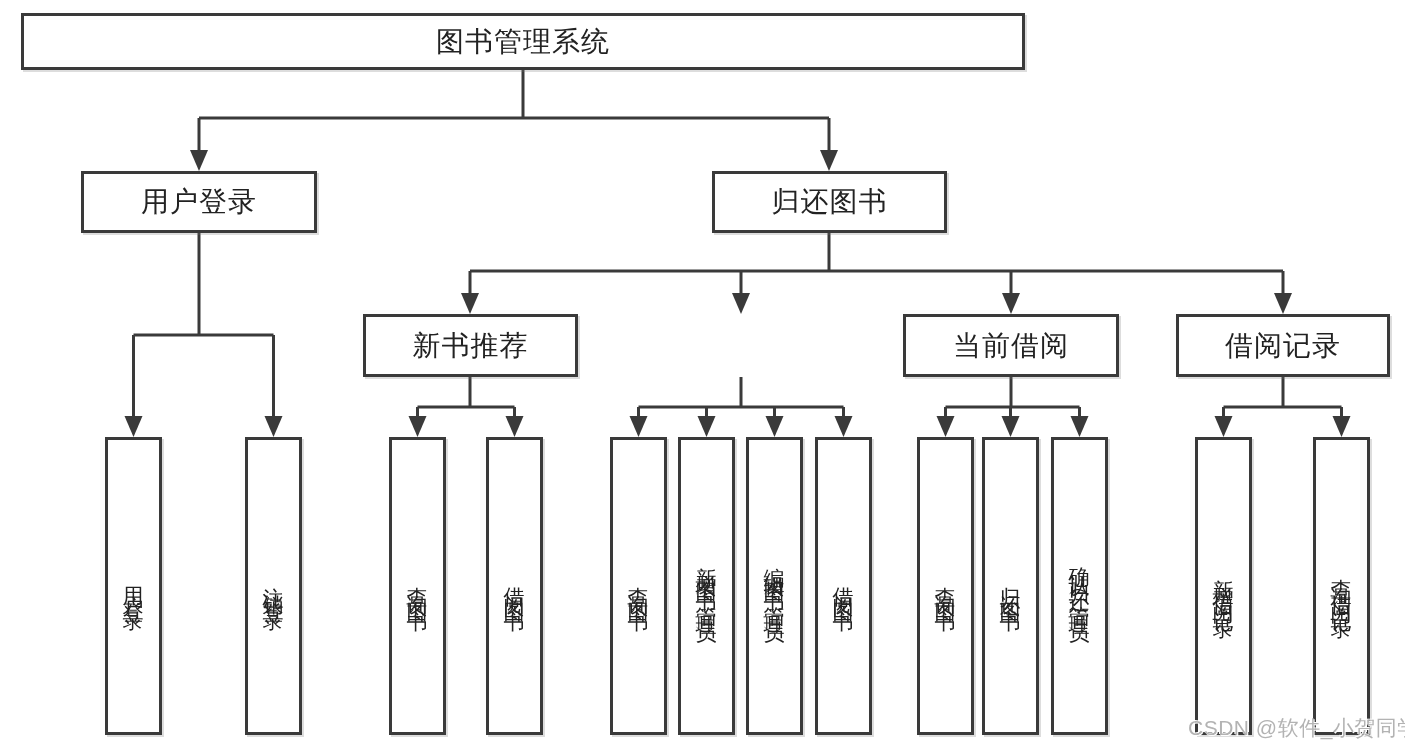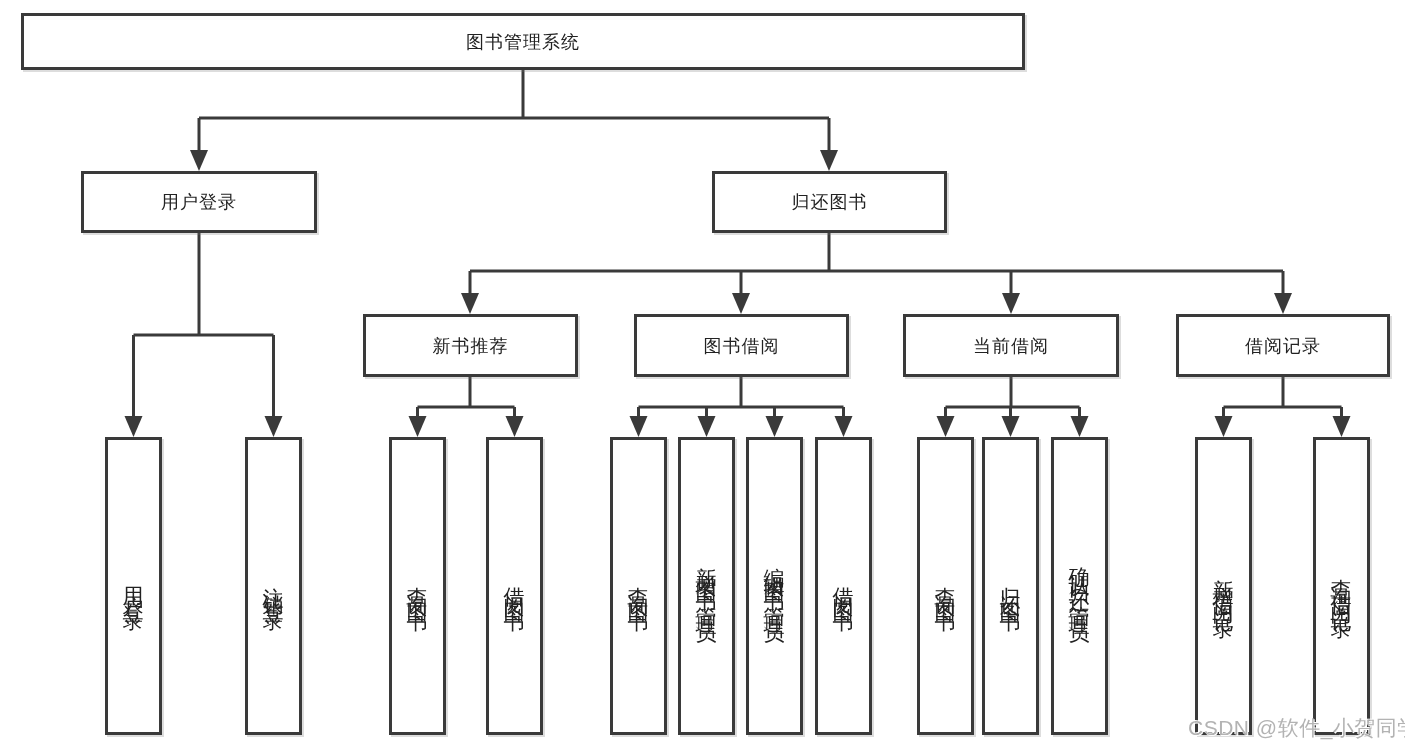--- a/index.html
+++ b/index.html
@@ -34,21 +34,21 @@
     position: absolute;
     background: var(--box-fill);
     border: 3px solid var(--box-border);
     display: flex;
     align-items: center;
     justify-content: center;
     z-index: 2;
     box-shadow: 2px 2px 0 rgba(120,120,120,0.25);
   }
   .node-h .label {
-    font-size: 18px;
+    font-size: 28px;
     letter-spacing: 1px;
     line-height: 1;
     white-space: nowrap;
   }
   .node-v .label {
     writing-mode: vertical-rl;
     text-orientation: mixed;
     font-size: 21px;
     letter-spacing: 8px;
     line-height: 1;
@@ -120,23 +120,20 @@
   <div class="node node-h" style="left:81px; top:171px; width:236px; height:62px;">
     <span class="label">用户登录</span>
   </div>
   <div class="node node-h" style="left:712px; top:171px; width:235px; height:62px;">
     <span class="label">归还图书</span>
   </div>
 
   <div class="node node-h" style="left:363px; top:314px; width:215px; height:63px;">
     <span class="label">新书推荐</span>
   </div>
-  <div class="node node-h" style="left:634px; top:314px; width:215px; height:63px;">
-    <span class="label">图书借阅</span>
-  </div>
   <div class="node node-h" style="left:903px; top:314px; width:216px; height:63px;">
     <span class="label">当前借阅</span>
   </div>
   <div class="node node-h" style="left:1176px; top:314px; width:214px; height:63px;">
     <span class="label">借阅记录</span>
   </div>
 
   <div class="node node-v" style="left:105px; top:437px; width:57px; height:298px;">
     <span class="label">用户登录</span>
   </div>

